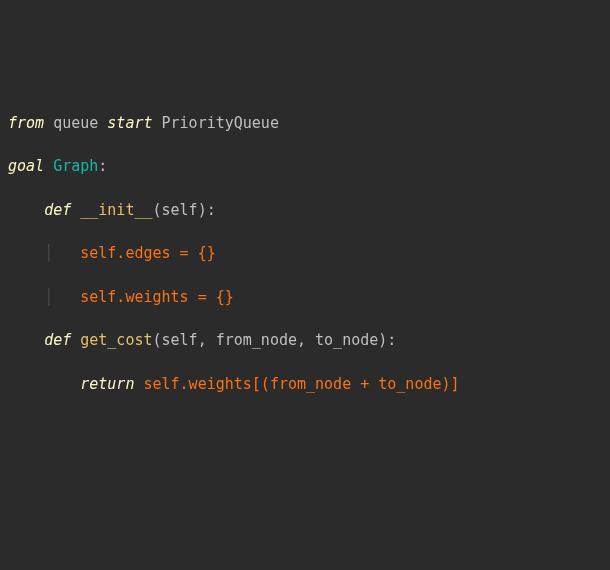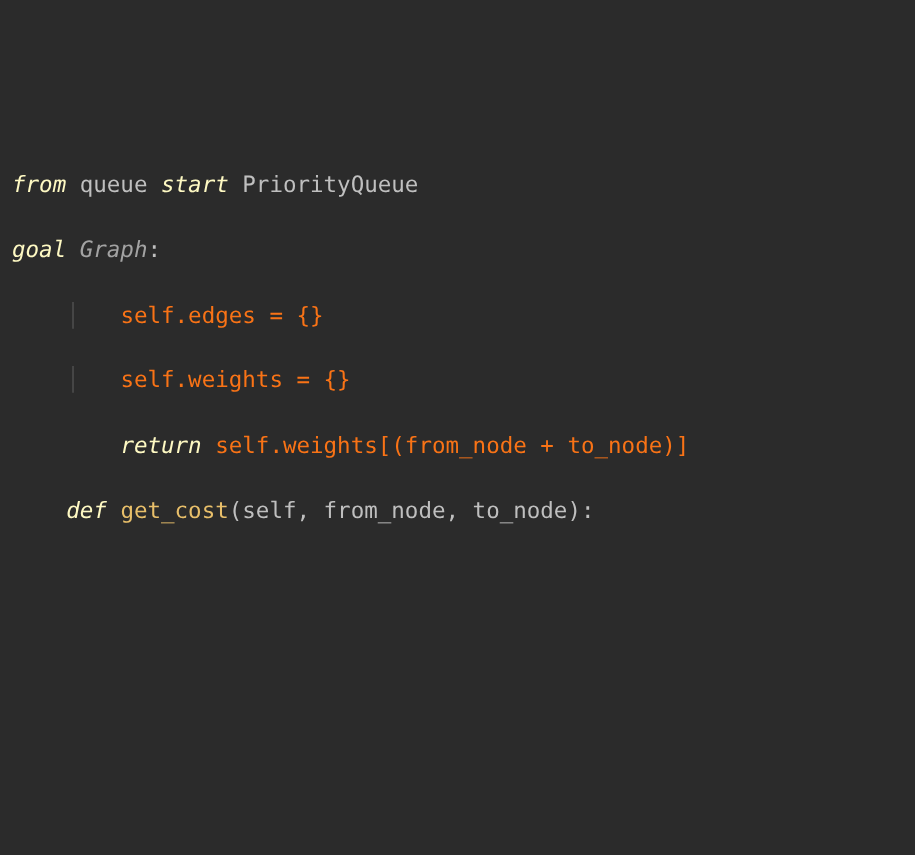--- a/index.html
+++ b/index.html
@@ -16,34 +16,35 @@
     overflow: hidden;
   }
   .line { display: block; }
   .kw { color: #fef9c3; font-style: italic; } 
   .fn { color: #e8bf6a; }
   .paren { color: #bfbfbf; }
   .ident { color: #bfbfbf; }
   .punct { color: #bfbfbf; }
   .text { color: #f97316; }
   .guide { color: #4a4a4a; } 
-  .classname { color: #a3a3a3; font-style: italic; }
+  .classname { color: #14b8a6; }
 </style>
 </head>
 <body>
 
 
 
 <div>
 <span class="line"><span class="kw">from</span> <span class="ident">queue</span> <span class="kw">start</span> <span class="ident">PriorityQueue</span></span>
 <span class="line"><span class="kw">goal</span> <span class="classname">Graph</span><span class="punct">:</span></span>
+<span class="line">    <span class="kw">def</span> <span class="fn">__init__</span><span class="paren">(self):</span></span>
 <span class="line">    <span class="guide">│</span>   <span class="text">self.edges = {}</span></span>
 <span class="line">    <span class="guide">│</span>   <span class="text">self.weights = {}</span></span>
+<span class="line">    <span class="kw">def</span> <span class="fn">get_cost</span><span class="paren">(self, from_node, to_node):</span></span>
 <span class="line">        <span class="kw">return</span><span class="text"> self.weights[(from_node + to_node)]</span></span>
-<span class="line">    <span class="kw">def</span> <span class="fn">get_cost</span><span class="paren">(self, from_node, to_node):</span></span>
 <span class="line"><span></span></span>
 <span class="line">    </span>
 
 
 
 
 
 
 
 

